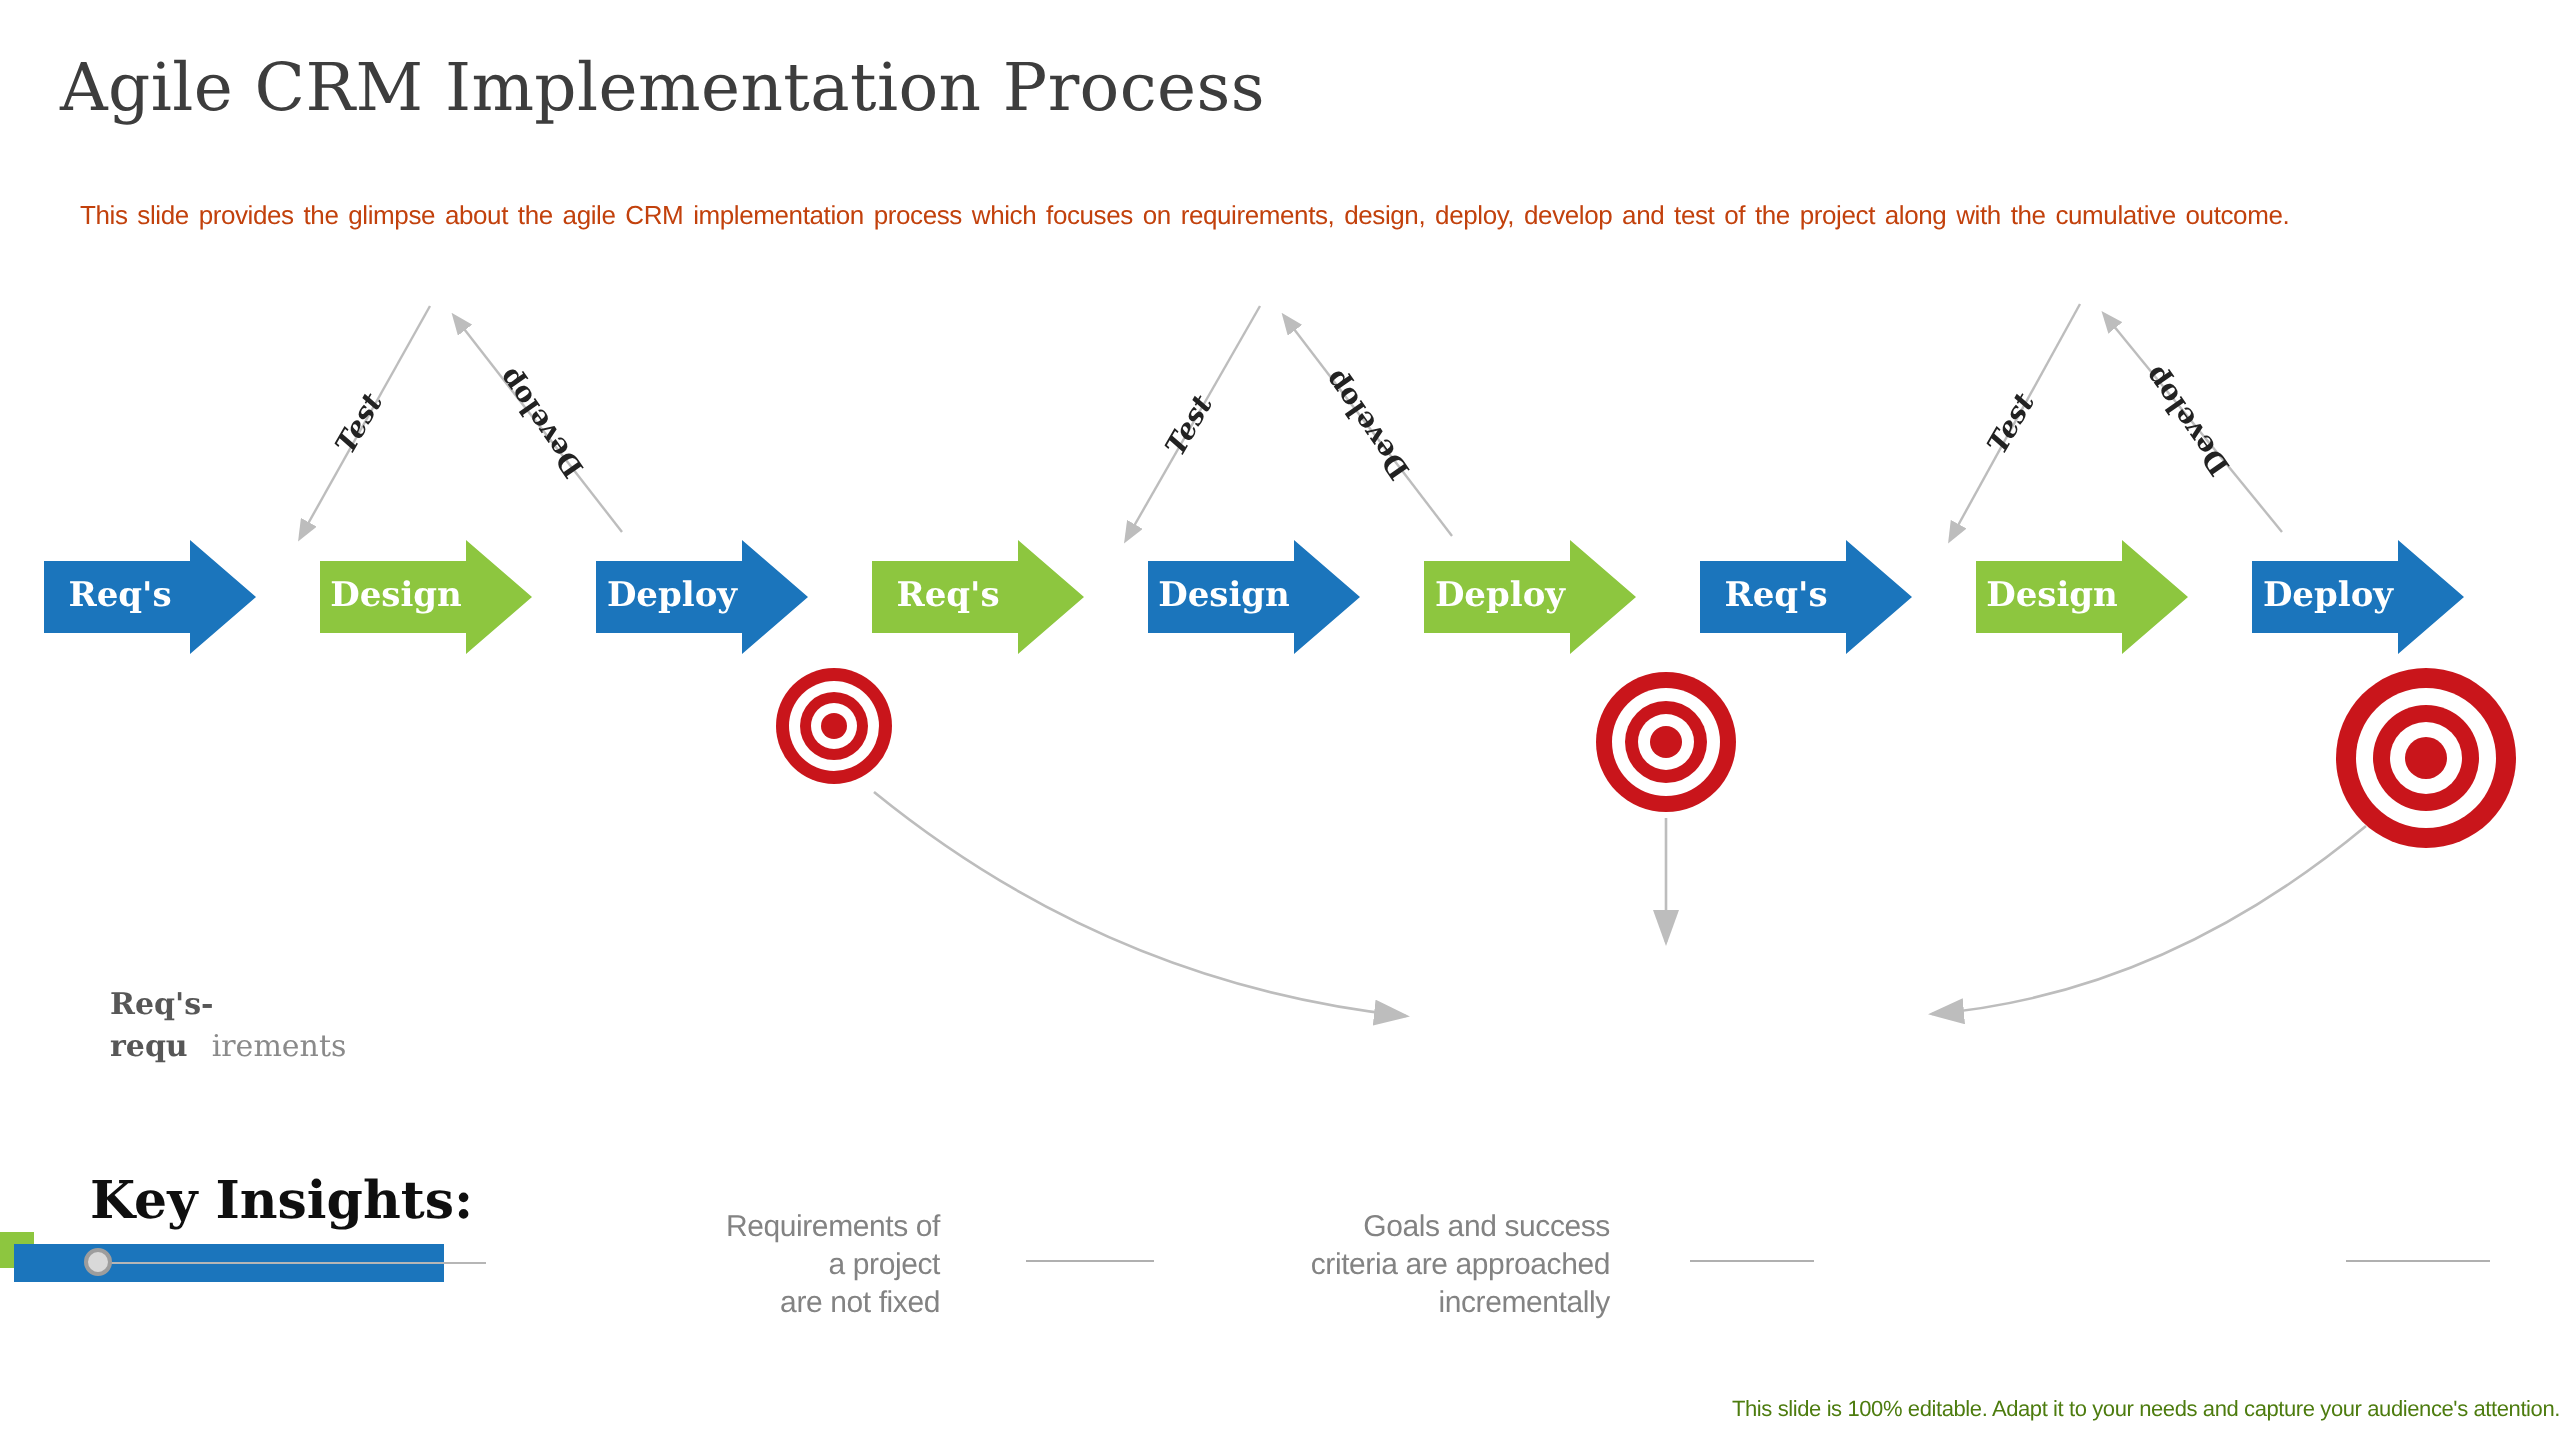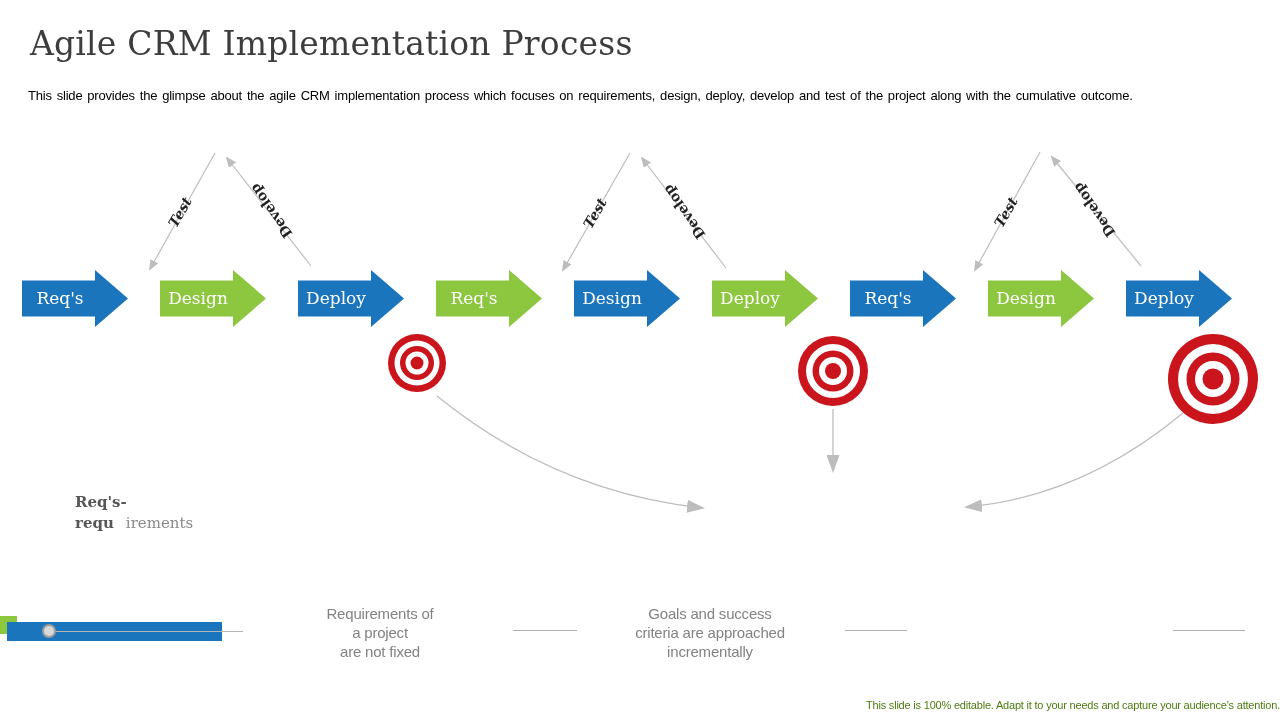--- a/index.html
+++ b/index.html
@@ -3,65 +3,65 @@
 <meta charset="utf-8">
 <style>
   html,body{margin:0;padding:0;}
   body{width:1280px;height:720px;background:#ffffff;overflow:hidden;
        font-family:"Liberation Sans",sans-serif;}
   .slide{position:relative;width:1084px;height:720px;background:#fff;}
 
   .title{position:absolute;left:30px;top:24px;margin:0;
          font-family:"DejaVu Serif",serif;font-weight:400;
          font-size:33px;color:#3d3d3d;letter-spacing:0.2px;}
-  .subtitle{position:absolute;left:28px;top:88px;width:1180px;margin:0;
-            font-size:13px;color:#000000;letter-spacing:-0.2px;word-spacing:1.5px;}
+  .subtitle{position:absolute;left:28px;top:88px;width:1180px;margin:12px;
+            font-size:13px;color:#c2410c;letter-spacing:-0.2px;word-spacing:1.5px;}
 
   
   .arrow{position:absolute;top:270px;width:106px;height:57px;
          clip-path:polygon(0px 10.5px,73px 10.5px,73px 0px,106px 28.5px,73px 57px,73px 46.5px,0px 46.5px);}
   .arrow.blue{background:var(--blue,#1B75BC);}
   .arrow.green{background:var(--green,#8DC63F);}
   .arrow-label{display:block;width:76px;text-align:center;line-height:57px;
-               font-family:"DejaVu Serif",serif;font-weight:normal;font-size:17px;color:#ffffff;}
+               font-family:"DejaVu Serif",serif;font-weight:bold;font-size:17px;color:#ffffff;}
 
   
   .cycle-label{position:absolute;font-family:"DejaVu Serif",serif;font-weight:bold;
                font-size:14px;color:#222;white-space:nowrap;}
   .cycle-label.test{font-style:italic;transform:translate(-50%,-50%) rotate(-60deg);}
   .cycle-label.develop{transform:translate(-50%,-50%) rotate(-125deg);}
 
   .svg-overlay{position:absolute;left:0;top:0;pointer-events:none;}
   .gline{stroke:var(--line,#BDBDBD);stroke-width:1.2;fill:none;}
   .gcurve{stroke:var(--line,#BDBDBD);stroke-width:1.3;fill:none;}
   .mk{fill:#bdbdbd;}
   .tgt-red{fill:var(--red,#C9151B);}
   .tgt-white{fill:#ffffff;}
 
   .outcome{position:absolute;left:733px;top:488px;width:200px;text-align:center;
            font-family:"DejaVu Serif",serif;font-weight:bold;font-size:19px;
            color:#1c1c1c;line-height:23px;}
 
   .legend{position:absolute;left:55px;top:492px;
           font-family:"DejaVu Serif",serif;font-size:15px;line-height:21px;}
-  .legend .b{font-weight:bold;color:#575757;margin-left:20px;}
+  .legend .b{font-weight:bold;color:#575757;}
   .legend .r{font-weight:400;color:#8a8a8a;padding-left:12px;}
 
   
   .ki-heading{position:absolute;left:45px;top:586px;margin:0;
               font-family:"DejaVu Serif",serif;font-weight:bold;font-size:26px;color:#0f0f0f;}
   .ki-green-square{position:absolute;left:0;top:616px;width:17px;height:18px;background:var(--green,#8DC63F);}
   .ki-blue-bar{position:absolute;left:7px;top:622px;width:215px;height:19px;background:var(--blue,#1B75BC);}
   .ki-line{position:absolute;left:49px;top:631px;width:194px;height:1px;background:#b6b6b6;}
   .ki-dot{position:absolute;left:42px;top:624px;width:10px;height:10px;border-radius:50%;
           background:#d9d9d9;border:2px solid #9d9d9d;}
   .ki-item{position:absolute;text-align:center;font-size:15px;line-height:19px;
            color:#838383;letter-spacing:-0.2px;white-space:pre-line;}
-  .ki-item.i1{left:290px;top:604px;width:180px;}
-  .ki-item.i2{left:615px;top:604px;width:190px;}
+  .ki-item.i1{left:290px;top:604px;width:180px;text-align:right;}
+  .ki-item.i2{left:615px;top:604px;width:190px;text-align:right;}
   .ki-item.i3{left:915px;top:595px;width:250px;}
   .ki-div{position:absolute;top:630px;height:1px;background:#b0b0b0;}
   .ki-div.d1{left:513px;width:64px;}
   .ki-div.d2{left:845px;width:62px;}
   .ki-div.d3{left:1173px;width:72px;}
 
   .footer{position:absolute;left:0;top:699px;width:1280px;margin:0;text-align:right;
           font-size:11px;color:#4d7c0f;letter-spacing:-0.2px;}
 </style>
 </head>
@@ -160,20 +160,21 @@
   <div class="cycle-label develop" style="left:684px;top:212px">Develop</div>
   <div class="cycle-label test" style="left:1006px;top:212px">Test</div>
   <div class="cycle-label develop" style="left:1094px;top:210px">Develop</div>
 
 
   <div class="legend">
     <span class="b">Req's-</span><br>
     <span class="b">requ</span><span class="r">irements</span>
   </div>
 
+  <h2 class="ki-heading">Key Insights:</h2>
   <div class="ki-green-square"></div>
   <div class="ki-blue-bar"></div>
   <div class="ki-line"></div>
   <div class="ki-dot"></div>
 
   <div class="ki-item i1">Requirements of
 a project
 are not fixed</div>
   <div class="ki-item i2">Goals and success
 criteria are approached

